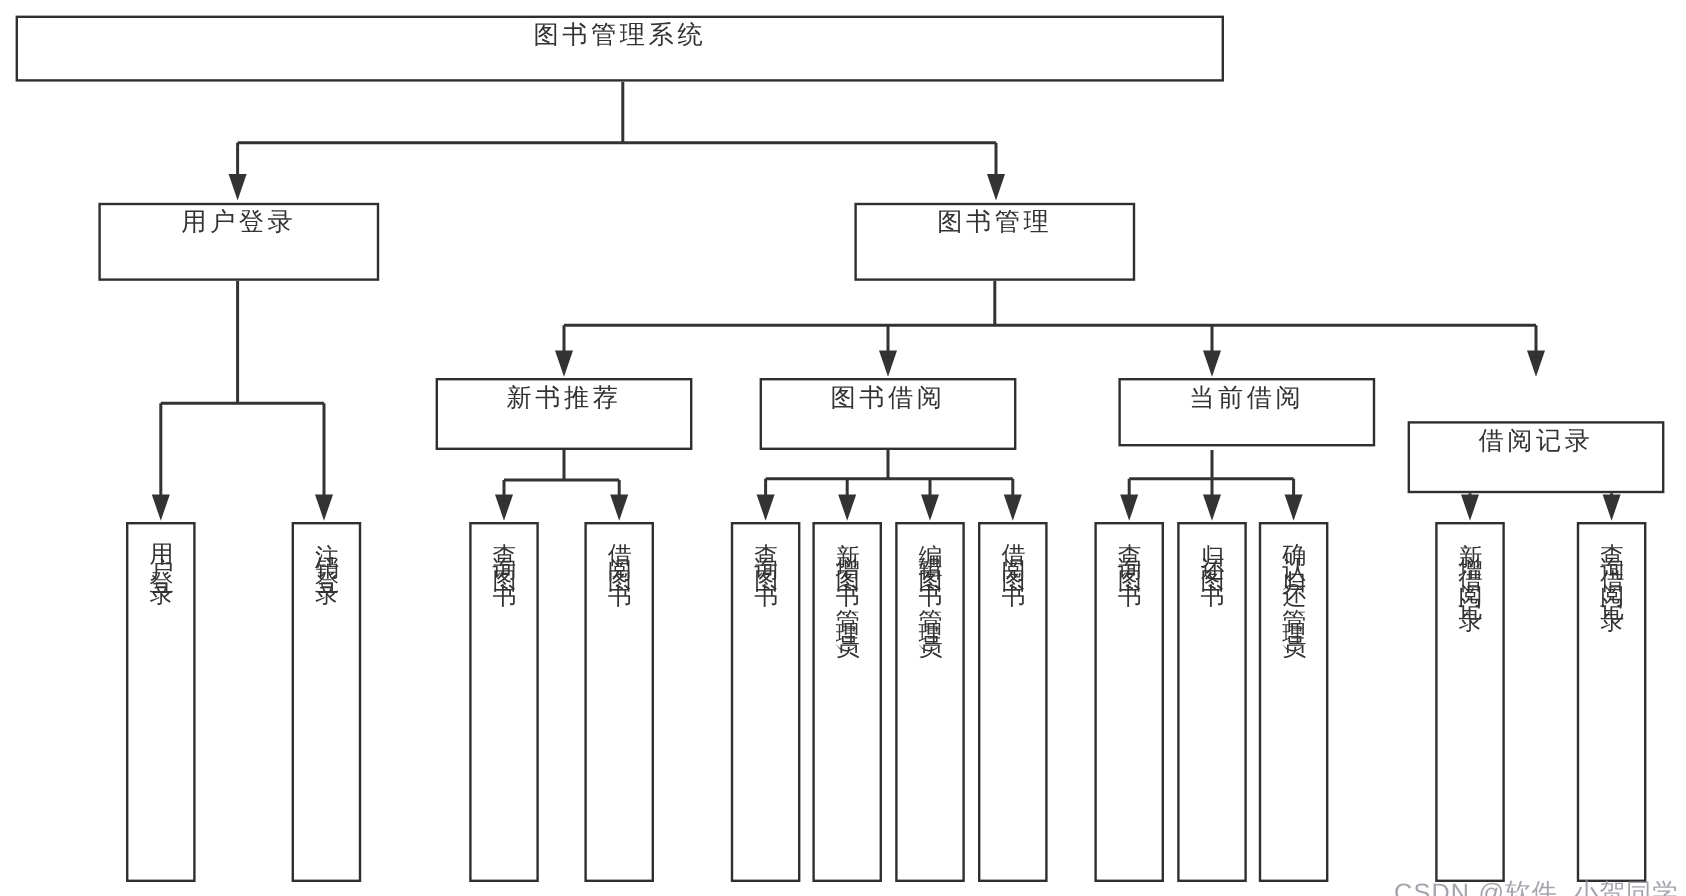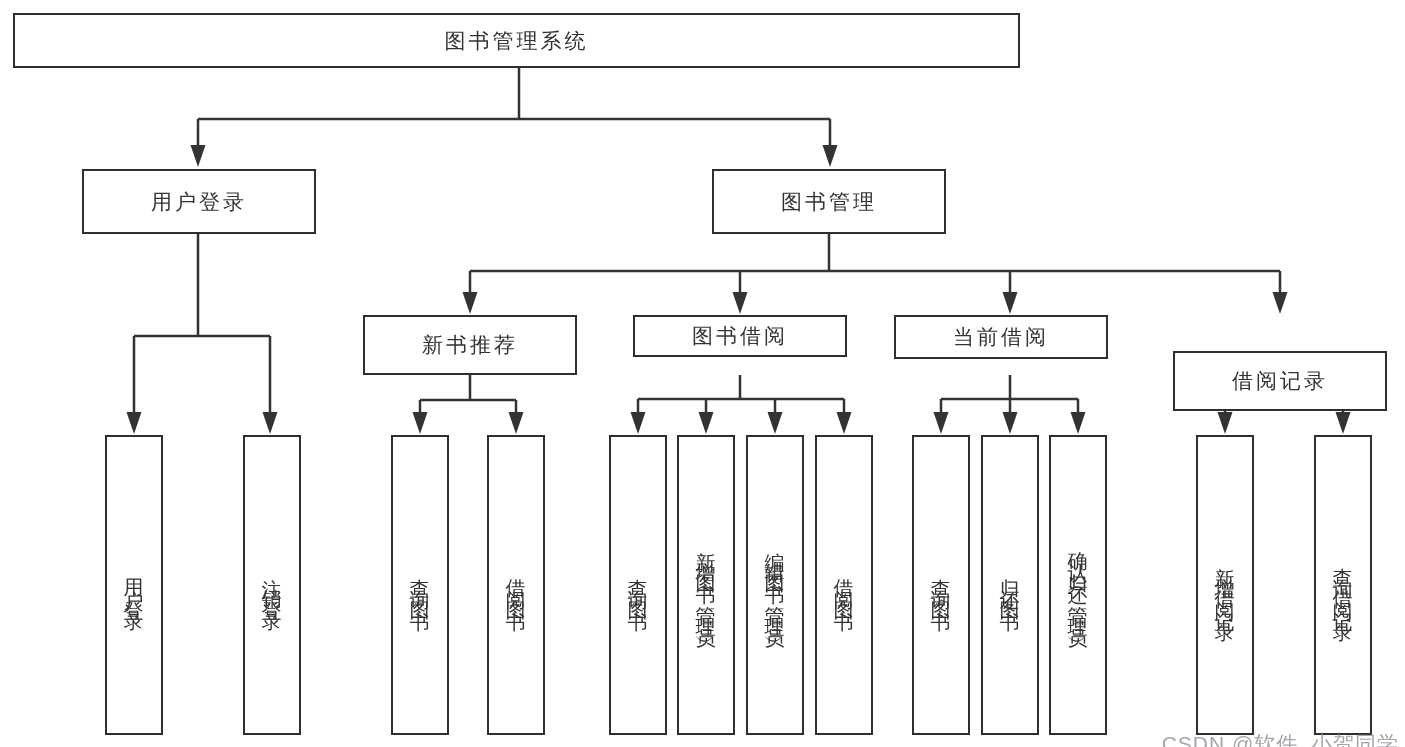--- a/index.html
+++ b/index.html
@@ -22,21 +22,20 @@
     width: 1405px;
     height: 747px;
     z-index: 1;
   }
   .node {
     position: absolute;
     box-sizing: border-box;
     background: #ffffff;
     border: 2.5px solid #2f2f2f;
     display: flex;
-    align-items: center;
     justify-content: center;
     z-index: 2;
     font-family: Liberation Serif, serif;
   }
   .hlabel {
     font-size: 21px;
     color: #333333;
     letter-spacing: 3px;
     white-space: nowrap;
   }
@@ -49,22 +48,22 @@
     line-height: 1;
     white-space: nowrap;
   }
   
   .n-root   { left: 13px;  top: 13px;  width: 1007px; height: 55px; }
   
   .n-l2a    { left: 82px;  top: 169px; width: 234px;  height: 65px; }
   .n-l2b    { left: 712px; top: 169px; width: 234px;  height: 65px; }
   
   .n-l3a    { left: 363px; top: 315px; width: 214px;  height: 60px; }
-  .n-l3b    { left: 633px; top: 315px; width: 214px;  height: 42px; }
-  .n-l3c    { left: 894px; top: 315px; width: 214px;  height: 44px; }
+  .n-l3b    { left: 633px; top: 315px; width: 214px;  height: 60px; }
+  .n-l3c    { left: 932px; top: 315px; width: 214px;  height: 57px; }
   .n-l3d    { left: 1173px;top: 315px; width: 214px;  height: 60px; margin-top: 36px; }
   
   .leaf     { top: 435px; width: 58px; height: 300px; }
   .n-lf1  { left: 105px;  }
   .n-lf2  { left: 243px;  }
   .n-lf3  { left: 391px;  }
   .n-lf4  { left: 487px;  }
   .n-lf5  { left: 609px;  }
   .n-lf6  { left: 677px;  }
   .n-lf7  { left: 746px;  }

